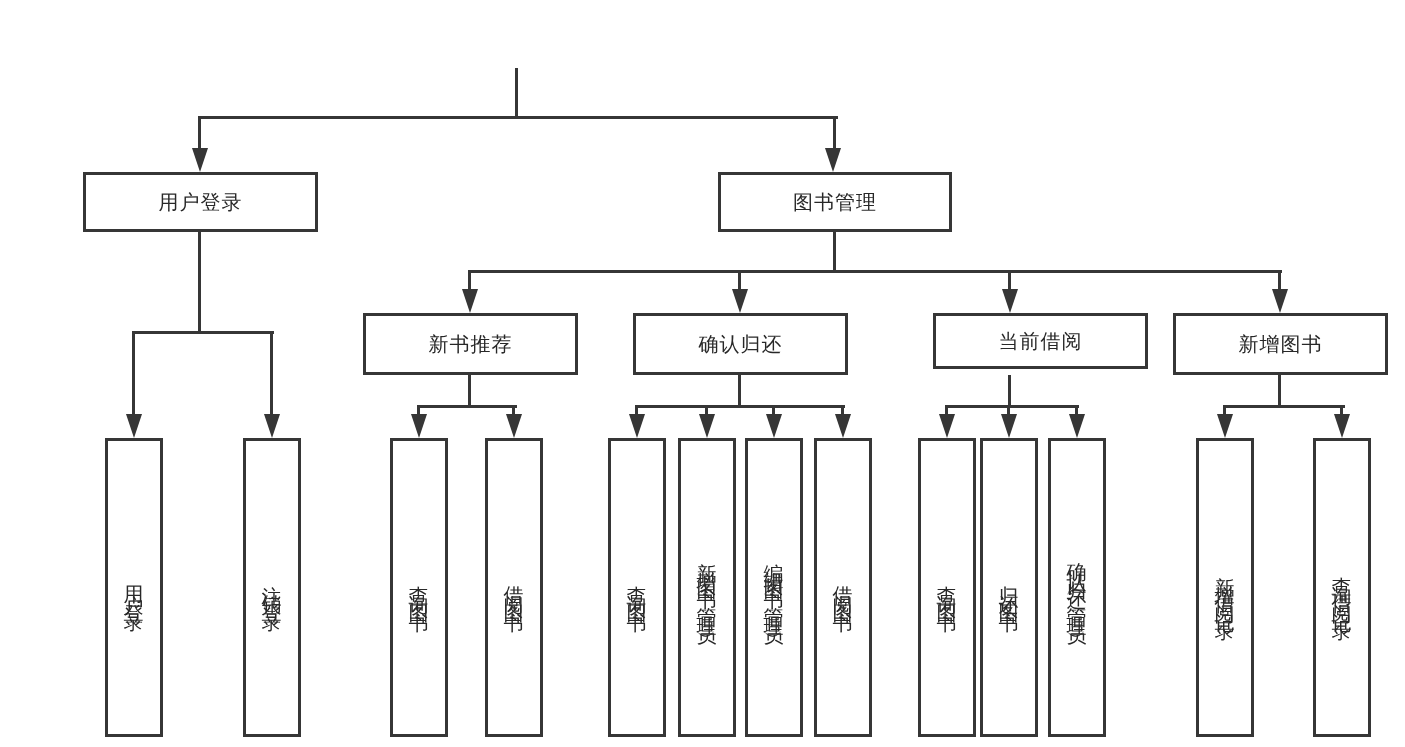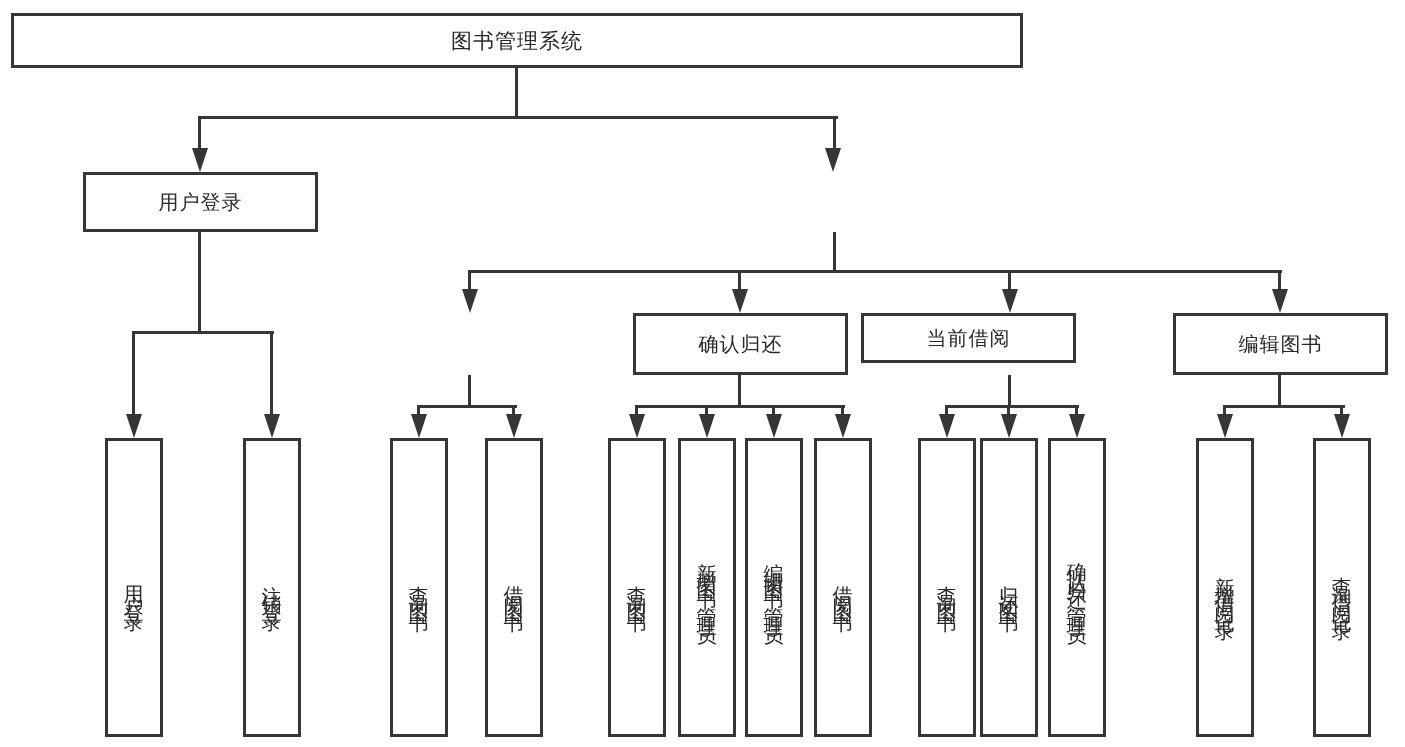--- a/index.html
+++ b/index.html
@@ -109,36 +109,39 @@
   <div class="ln v" style="left:1075px;top:405px;height:12px"></div>
   <div class="arr" style="left:1069px;top:414px"></div>
 
   <div class="ln v" style="left:1278px;top:375px;height:33px"></div>
   <div class="ln h" style="left:1223px;top:405px;width:122px"></div>
   <div class="ln v" style="left:1223px;top:405px;height:12px"></div>
   <div class="arr" style="left:1217px;top:414px"></div>
   <div class="ln v" style="left:1340px;top:405px;height:12px"></div>
   <div class="arr" style="left:1334px;top:414px"></div>
 
-  <div class="box hbox title" style="left:11px;top:13px;width:1012px;height:55px">
-    <span>图书管理系统</span>
-  </div>
 
   <div class="box hbox" style="left:83px;top:172px;width:235px;height:60px">
     <span>用户登录</span>
   </div>
+  <div class="box hbox" style="left:718px;top:172px;width:234px;height:60px">
+    <span>图书管理</span>
+  </div>
 
+  <div class="box hbox" style="left:363px;top:313px;width:215px;height:62px">
+    <span>新书推荐</span>
+  </div>
   <div class="box hbox" style="left:633px;top:313px;width:215px;height:62px">
     <span>确认归还</span>
   </div>
-  <div class="box hbox" style="left:861px;top:313px;width:215px;height:50px">
+  <div class="box hbox" style="left:933px;top:313px;width:215px;height:56px">
     <span>当前借阅</span>
   </div>
   <div class="box hbox" style="left:1173px;top:313px;width:215px;height:62px">
-    <span>编辑图书</span>
+    <span>新增图书</span>
   </div>
 
   <div class="box vbox" style="left:105px;top:438px;width:58px;height:299px">
     <span class="vtext">用户登录</span>
   </div>
   <div class="box vbox" style="left:243px;top:438px;width:58px;height:299px">
     <span class="vtext">注销登录</span>
   </div>
 
   <div class="box vbox" style="left:390px;top:438px;width:58px;height:299px">

